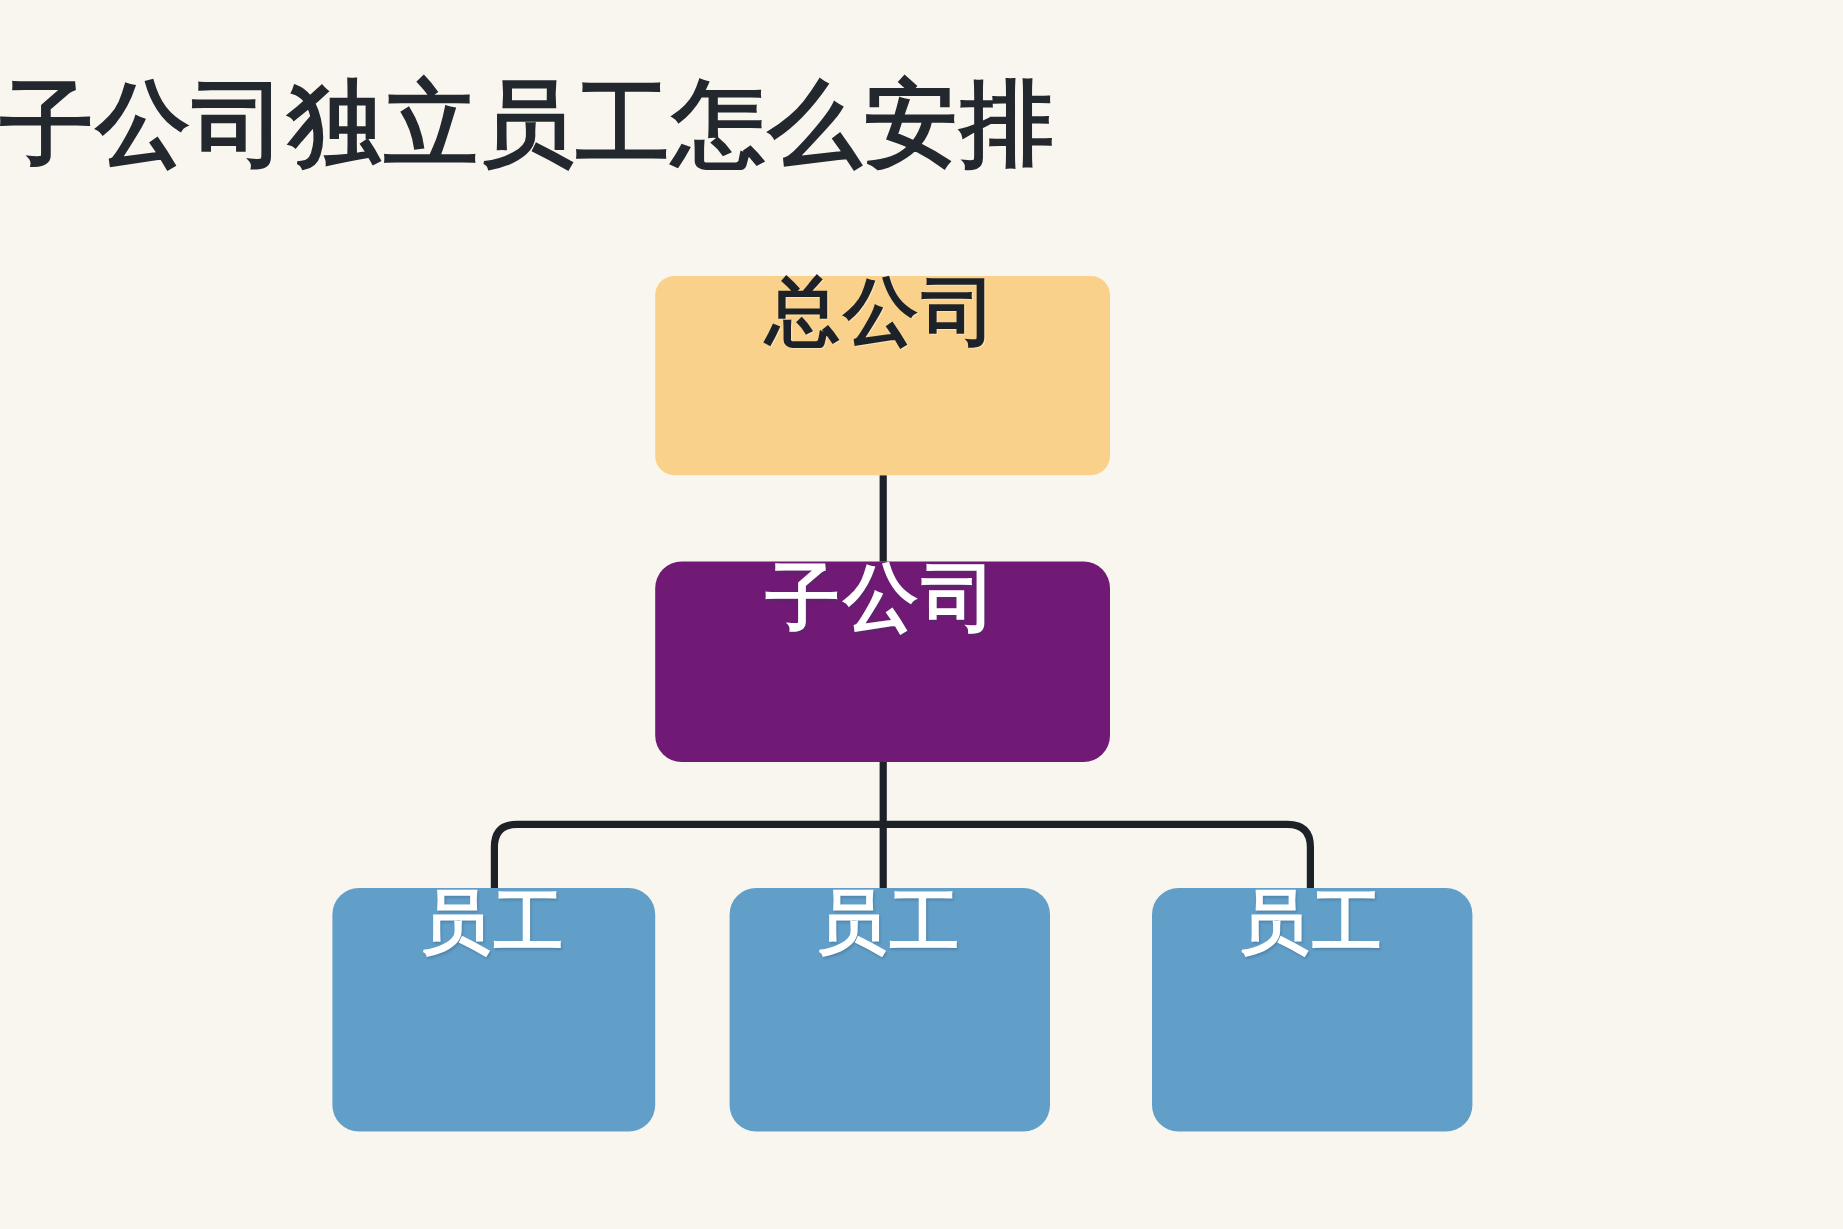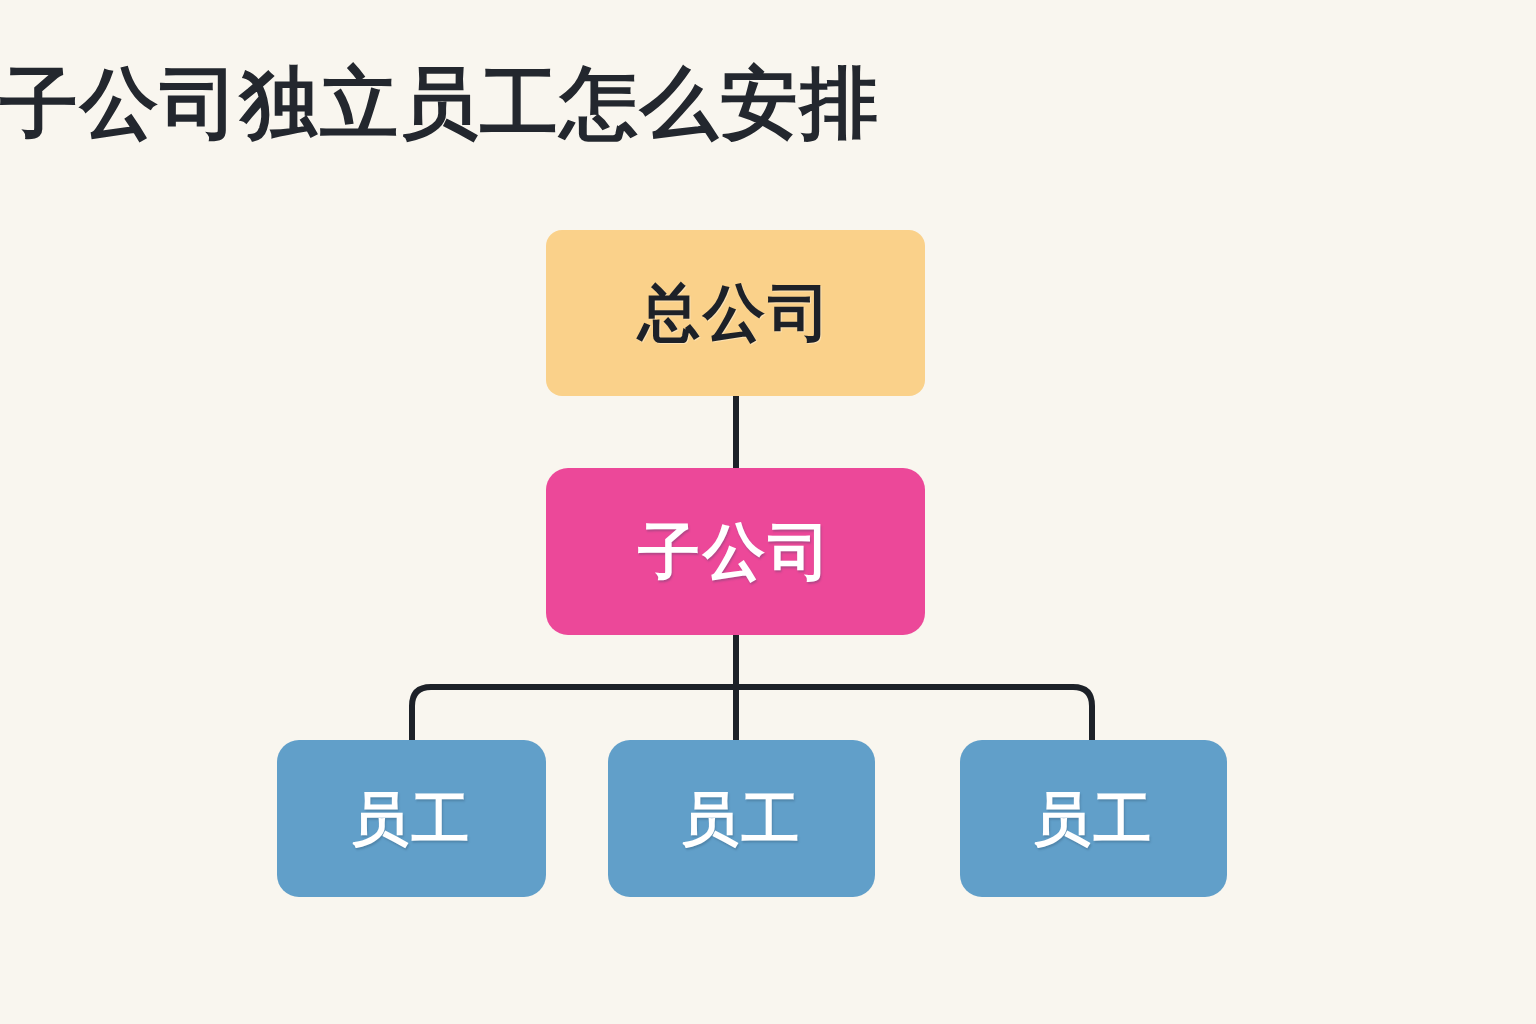--- a/index.html
+++ b/index.html
@@ -43,21 +43,21 @@
     top: 0;
     width: 1536px;
     height: 1024px;
     pointer-events: none;
   }
 
   
   .node {
     position: absolute;
     display: flex;
-    align-items: center;
+    align-items: flex-start;
     justify-content: center;
     box-sizing: border-box;
     text-align: center;
     white-space: nowrap;
   }
   .node-label {
     font-weight: bold;
     line-height: 1;
   }
 
@@ -74,33 +74,33 @@
     color: #1d2128;
     letter-spacing: 3px;
     text-shadow: 1px 1px 0 rgba(255,255,255,0.35);
   }
 
   .node-sub {
     left: 546px;
     top: 468px;
     width: 379px;
     height: 167px;
-    background: #ec4899;
+    background: #701a75;
     border-radius: 22px;
   }
   .node-sub .node-label {
     font-size: 62px;
     color: #ffffff;
     letter-spacing: 3px;
     text-shadow: 1px 2px 2px rgba(40,70,95,0.28);
   }
 
   .node-leaf {
     top: 740px;
-    height: 157px;
+    height: 203px;
     background: #619fc9;
     border-radius: 22px;
   }
   .node-leaf .node-label {
     font-size: 58px;
     color: #ffffff;
     letter-spacing: 3px;
     text-shadow: 1px 2px 2px rgba(40,70,95,0.28);
   }
 

